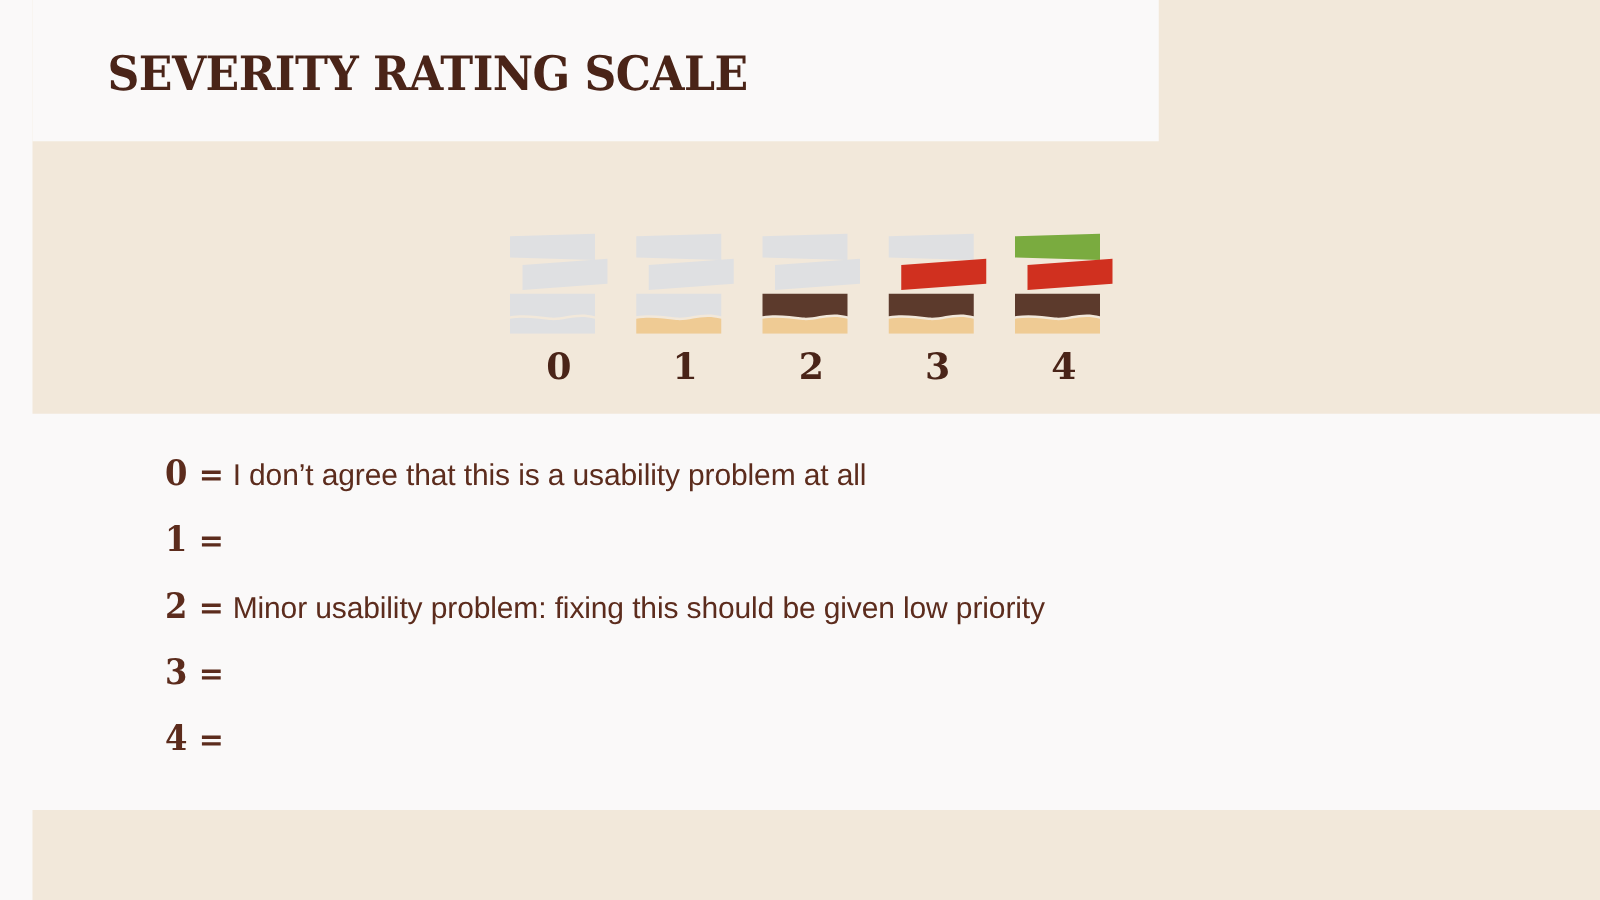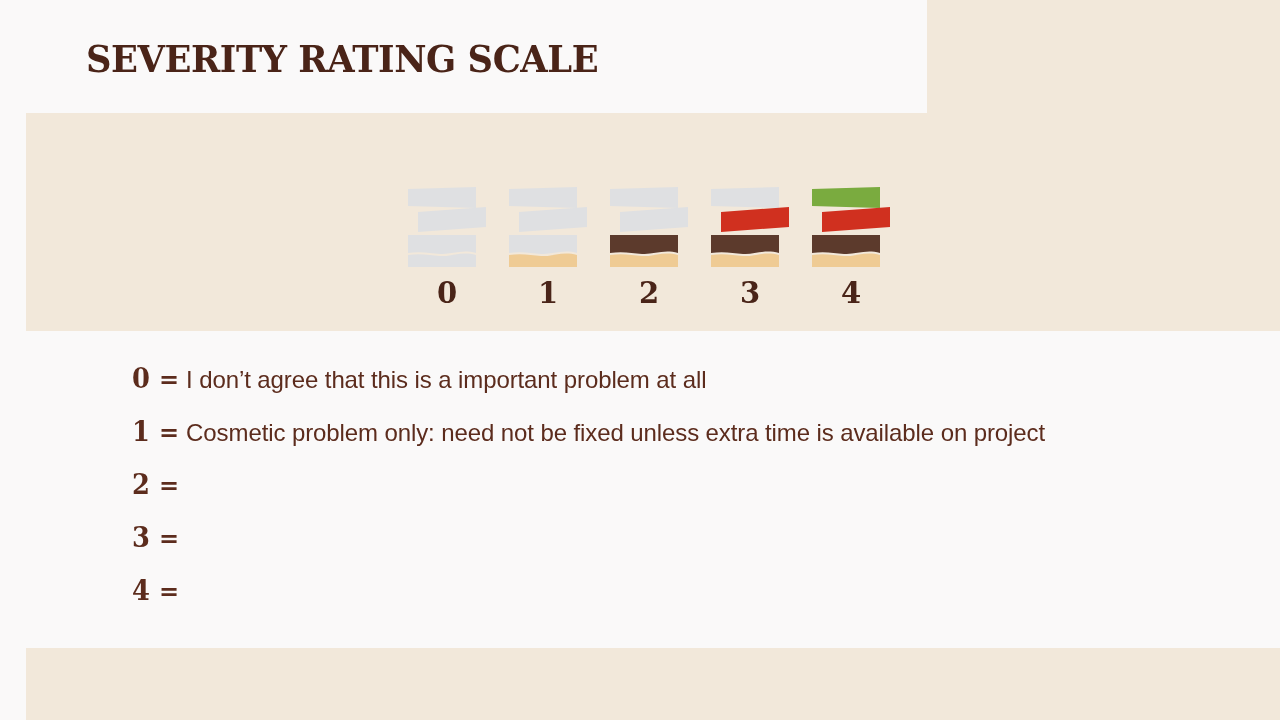--- a/index.html
+++ b/index.html
@@ -206,32 +206,32 @@
       <div class="sandwich-label">4</div>
     </div>
 
   </div>
 
   <div class="legend">
 
     <div class="legend-row">
       <span class="legend-num">0</span>
       <span class="legend-eq">=</span>
-      <span class="legend-text">I don’t agree that this is a important problem at all</span>
+      <span class="legend-text">I don’t agree that this is a usability problem at all</span>
     </div>
 
     <div class="legend-row">
       <span class="legend-num">1</span>
       <span class="legend-eq">=</span>
-      <span class="legend-text">Cosmetic problem only: need not be fixed unless extra time is available on project</span>
     </div>
 
     <div class="legend-row">
       <span class="legend-num">2</span>
       <span class="legend-eq">=</span>
+      <span class="legend-text">Minor usability problem: fixing this should be given low priority</span>
     </div>
 
     <div class="legend-row">
       <span class="legend-num">3</span>
       <span class="legend-eq">=</span>
     </div>
 
     <div class="legend-row">
       <span class="legend-num">4</span>
       <span class="legend-eq">=</span>

